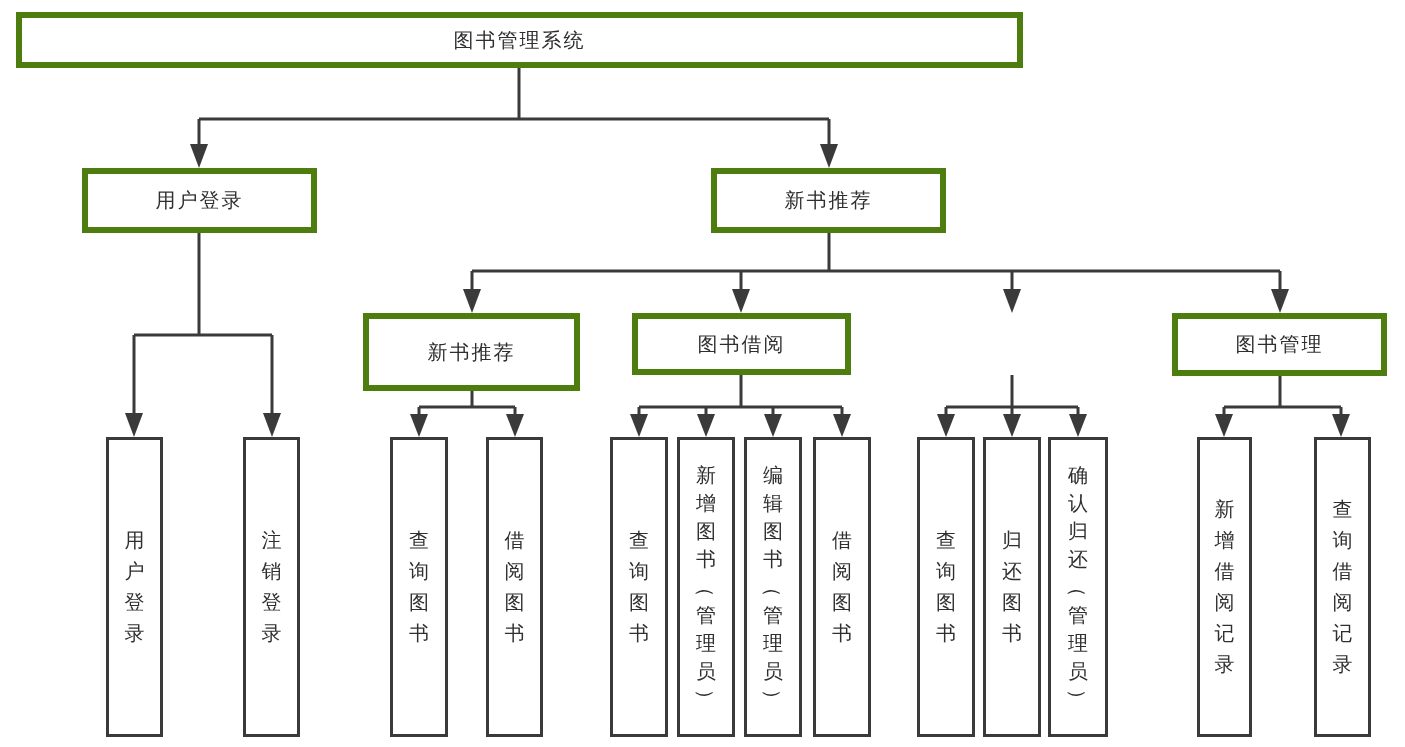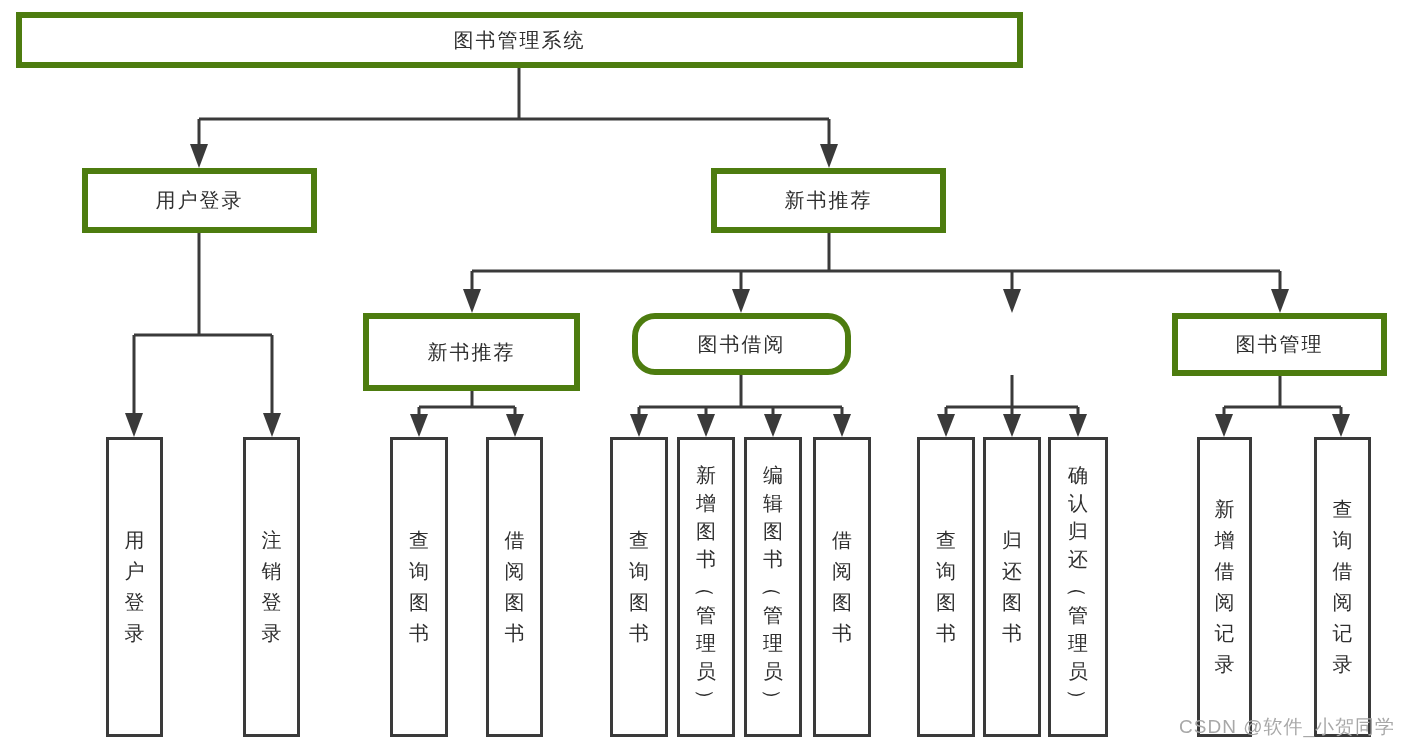--- a/index.html
+++ b/index.html
@@ -105,21 +105,21 @@
     <polygon fill="#3a3a3a" stroke="none" points="1215,414 1233,414 1224,437"></polygon>
     <polygon fill="#3a3a3a" stroke="none" points="1332,414 1350,414 1341,437"></polygon>
   </svg>
 
   <div class="node" style="left:16px; top:12px; width:1007px; height:56px;">图书管理系统</div>
 
   <div class="node" style="left:82px; top:168px; width:235px; height:65px;">用户登录</div>
   <div class="node" style="left:711px; top:168px; width:235px; height:65px;">新书推荐</div>
 
   <div class="node" style="left:363px; top:313px; width:217px; height:78px;">新书推荐</div>
-  <div class="node" style="left:632px; top:313px; width:219px; height:62px;border-radius:23px;">图书借阅</div>
+  <div class="node" style="left:632px; top:313px; width:219px; height:62px;">图书借阅</div>
   <div class="node" style="left:1172px; top:313px; width:215px; height:63px;">图书管理</div>
 
   <div class="vnode" style="left:106px; top:437px; width:57px; height:300px;">
       <span class="vchar">用</span>
       <span class="vchar">户</span>
       <span class="vchar">登</span>
       <span class="vchar">录</span>
     </div>
   <div class="vnode" style="left:243px; top:437px; width:57px; height:300px;">
       <span class="vchar">注</span>
@@ -210,14 +210,13 @@
     </div>
   <div class="vnode" style="left:1314px; top:437px; width:57px; height:300px;">
       <span class="vchar">查</span>
       <span class="vchar">询</span>
       <span class="vchar">借</span>
       <span class="vchar">阅</span>
       <span class="vchar">记</span>
       <span class="vchar">录</span>
     </div>
 
-  <span class="watermark">CSDN @软件_小贺同学</span>
 </div>
 
 </body></html>

